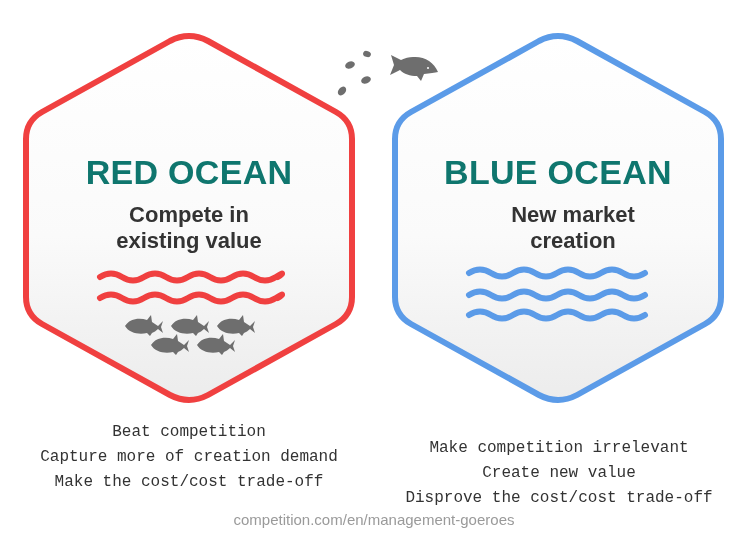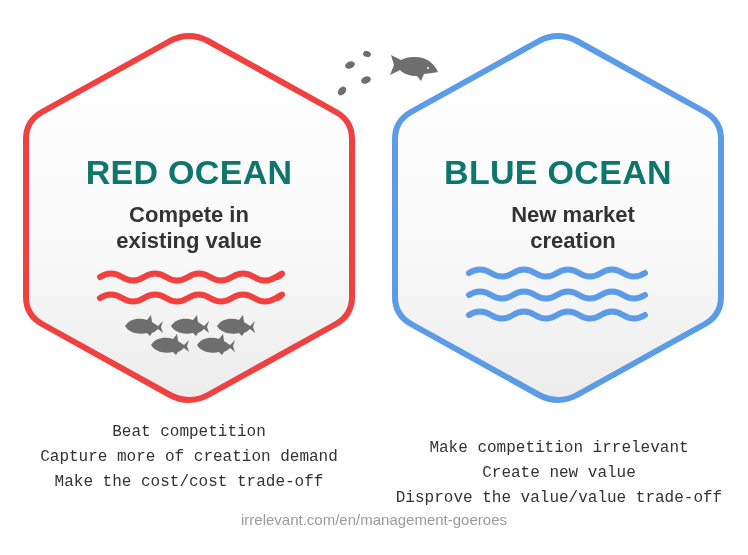--- a/index.html
+++ b/index.html
@@ -79,16 +79,16 @@
 </div>
 
 <div class="bullets" style="left:0; width:378px; top:420px;">
   <div>Beat competition</div>
   <div>Capture more of creation demand</div>
   <div>Make the cost/cost trade-off</div>
 </div>
 <div class="bullets" style="left:370px; width:378px; top:436px;">
   <div>Make competition irrelevant</div>
   <div>Create new value</div>
-  <div>Disprove the value/value trade-off</div>
+  <div>Disprove the cost/cost trade-off</div>
 </div>
 
-<div class="source">irrelevant.com/en/management-goeroes</div>
+<div class="source">competition.com/en/management-goeroes</div>
 
 </body></html>

